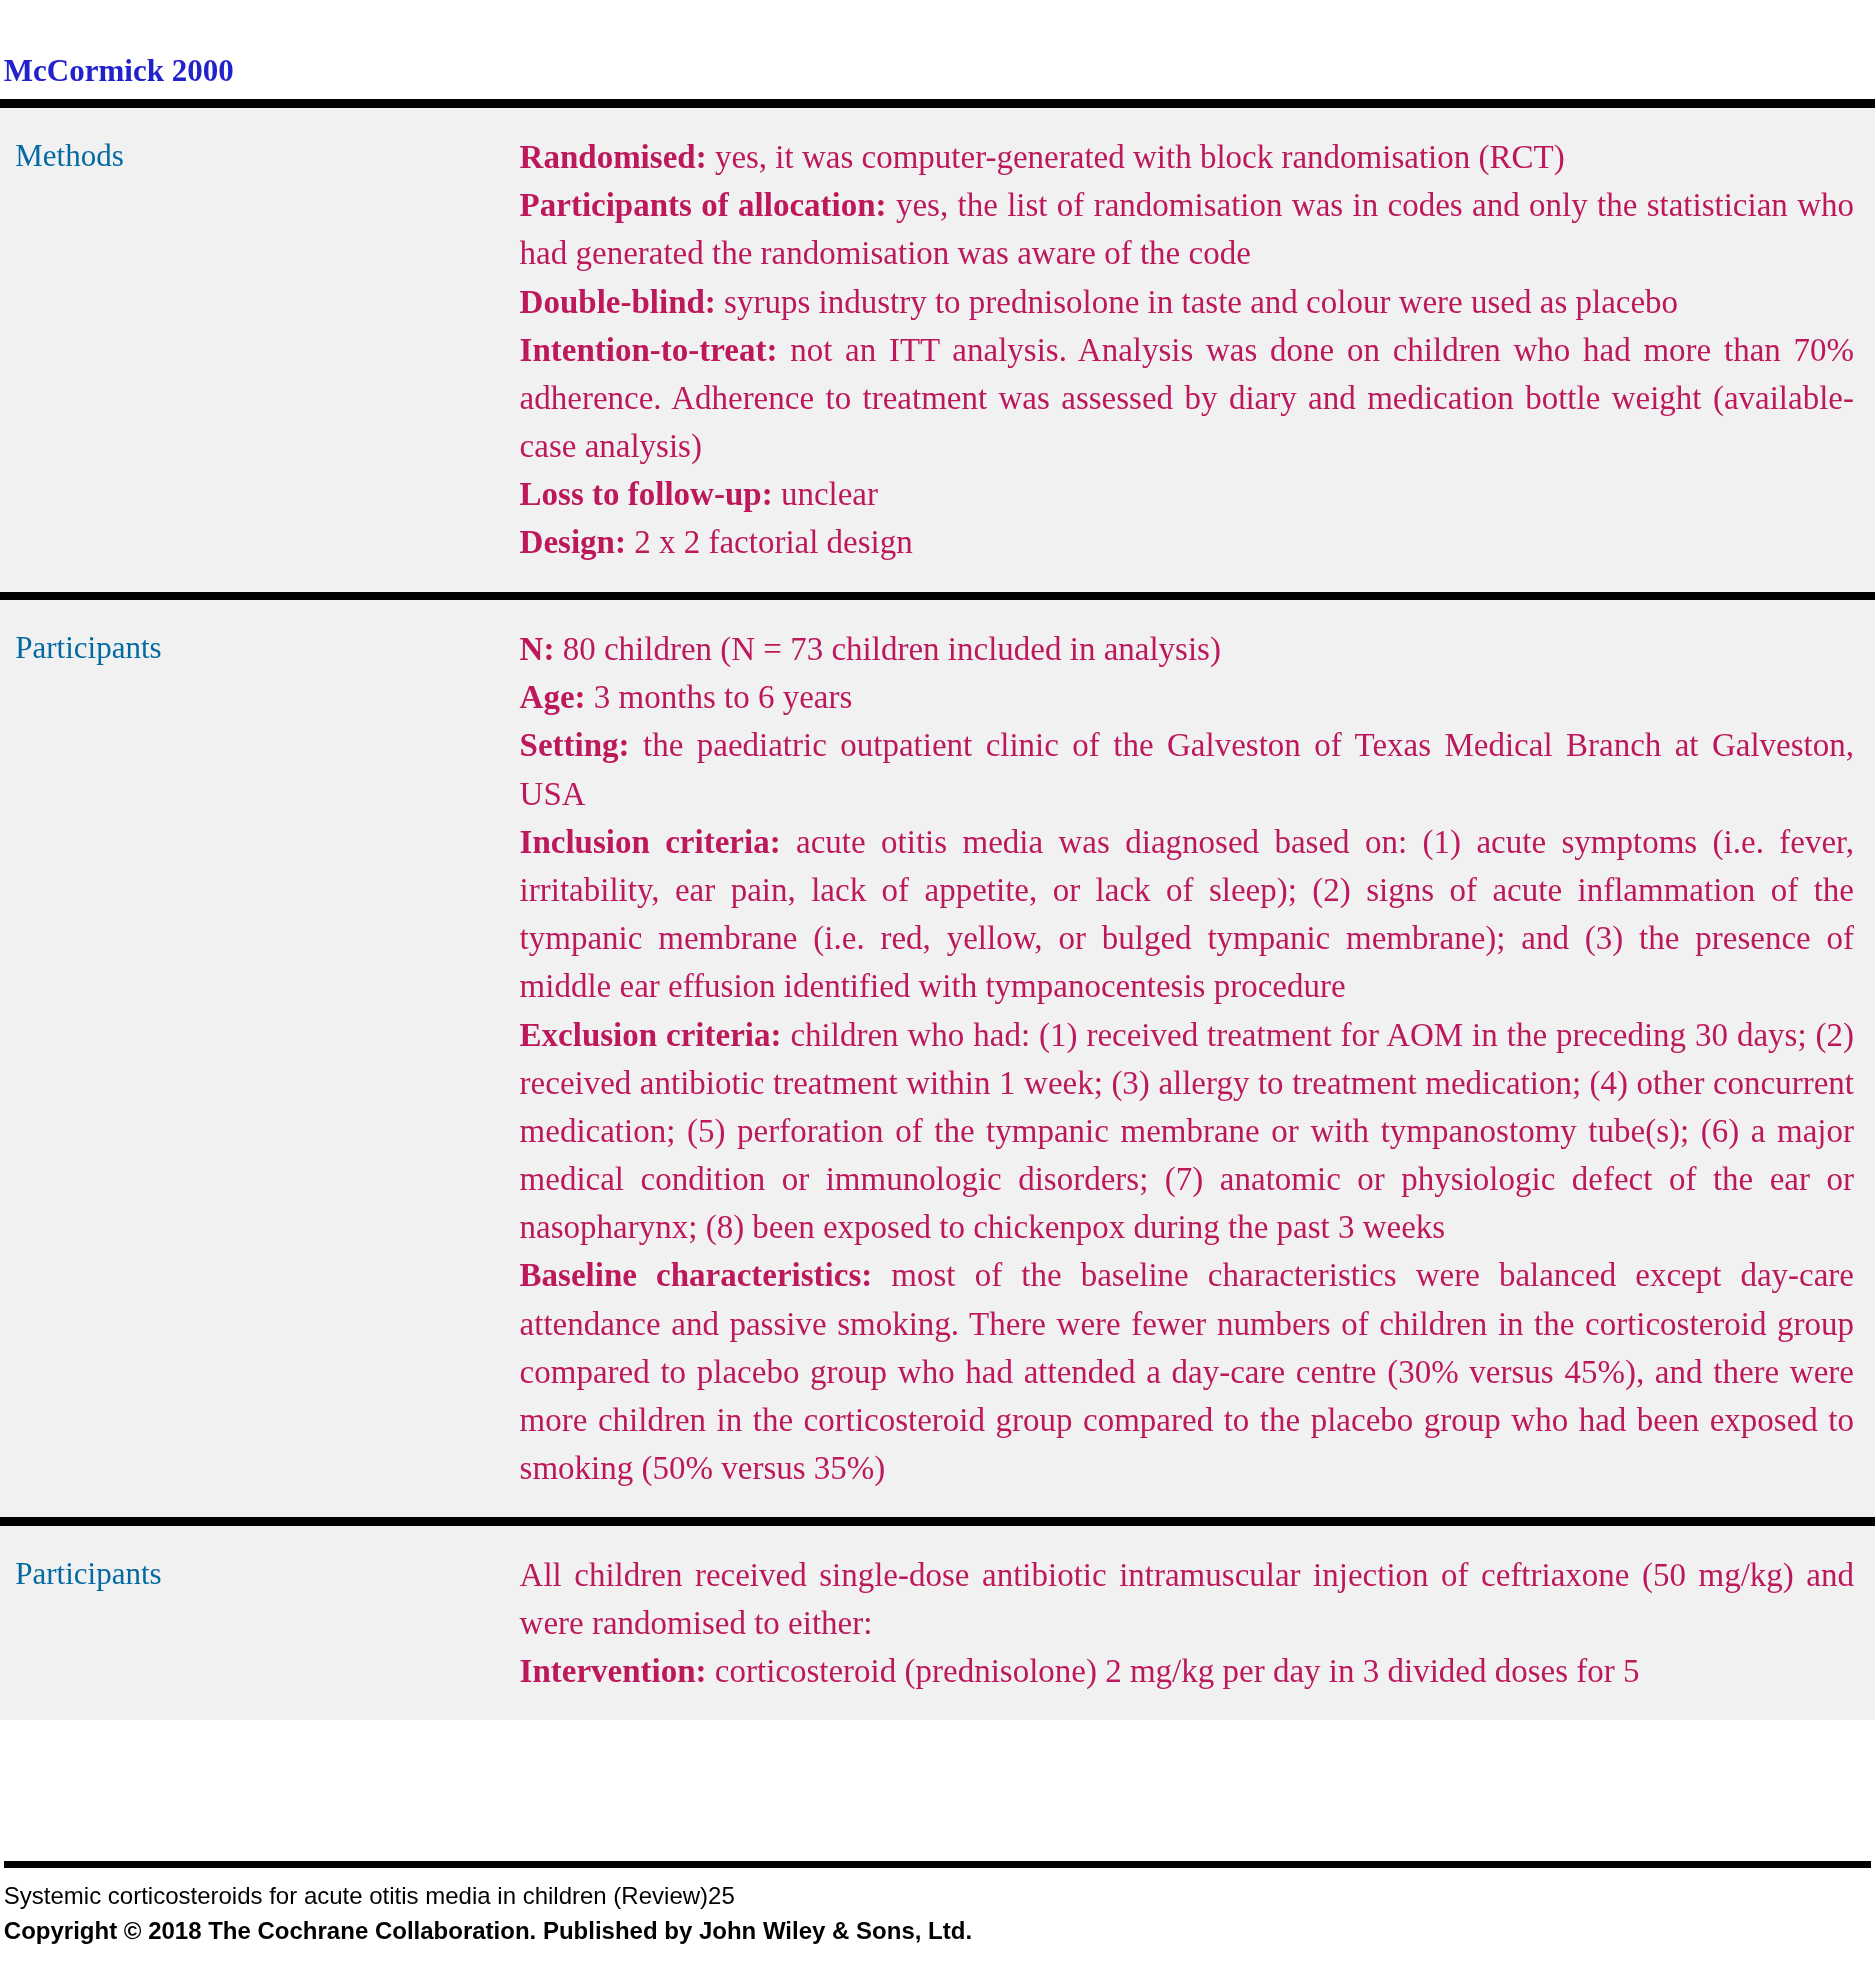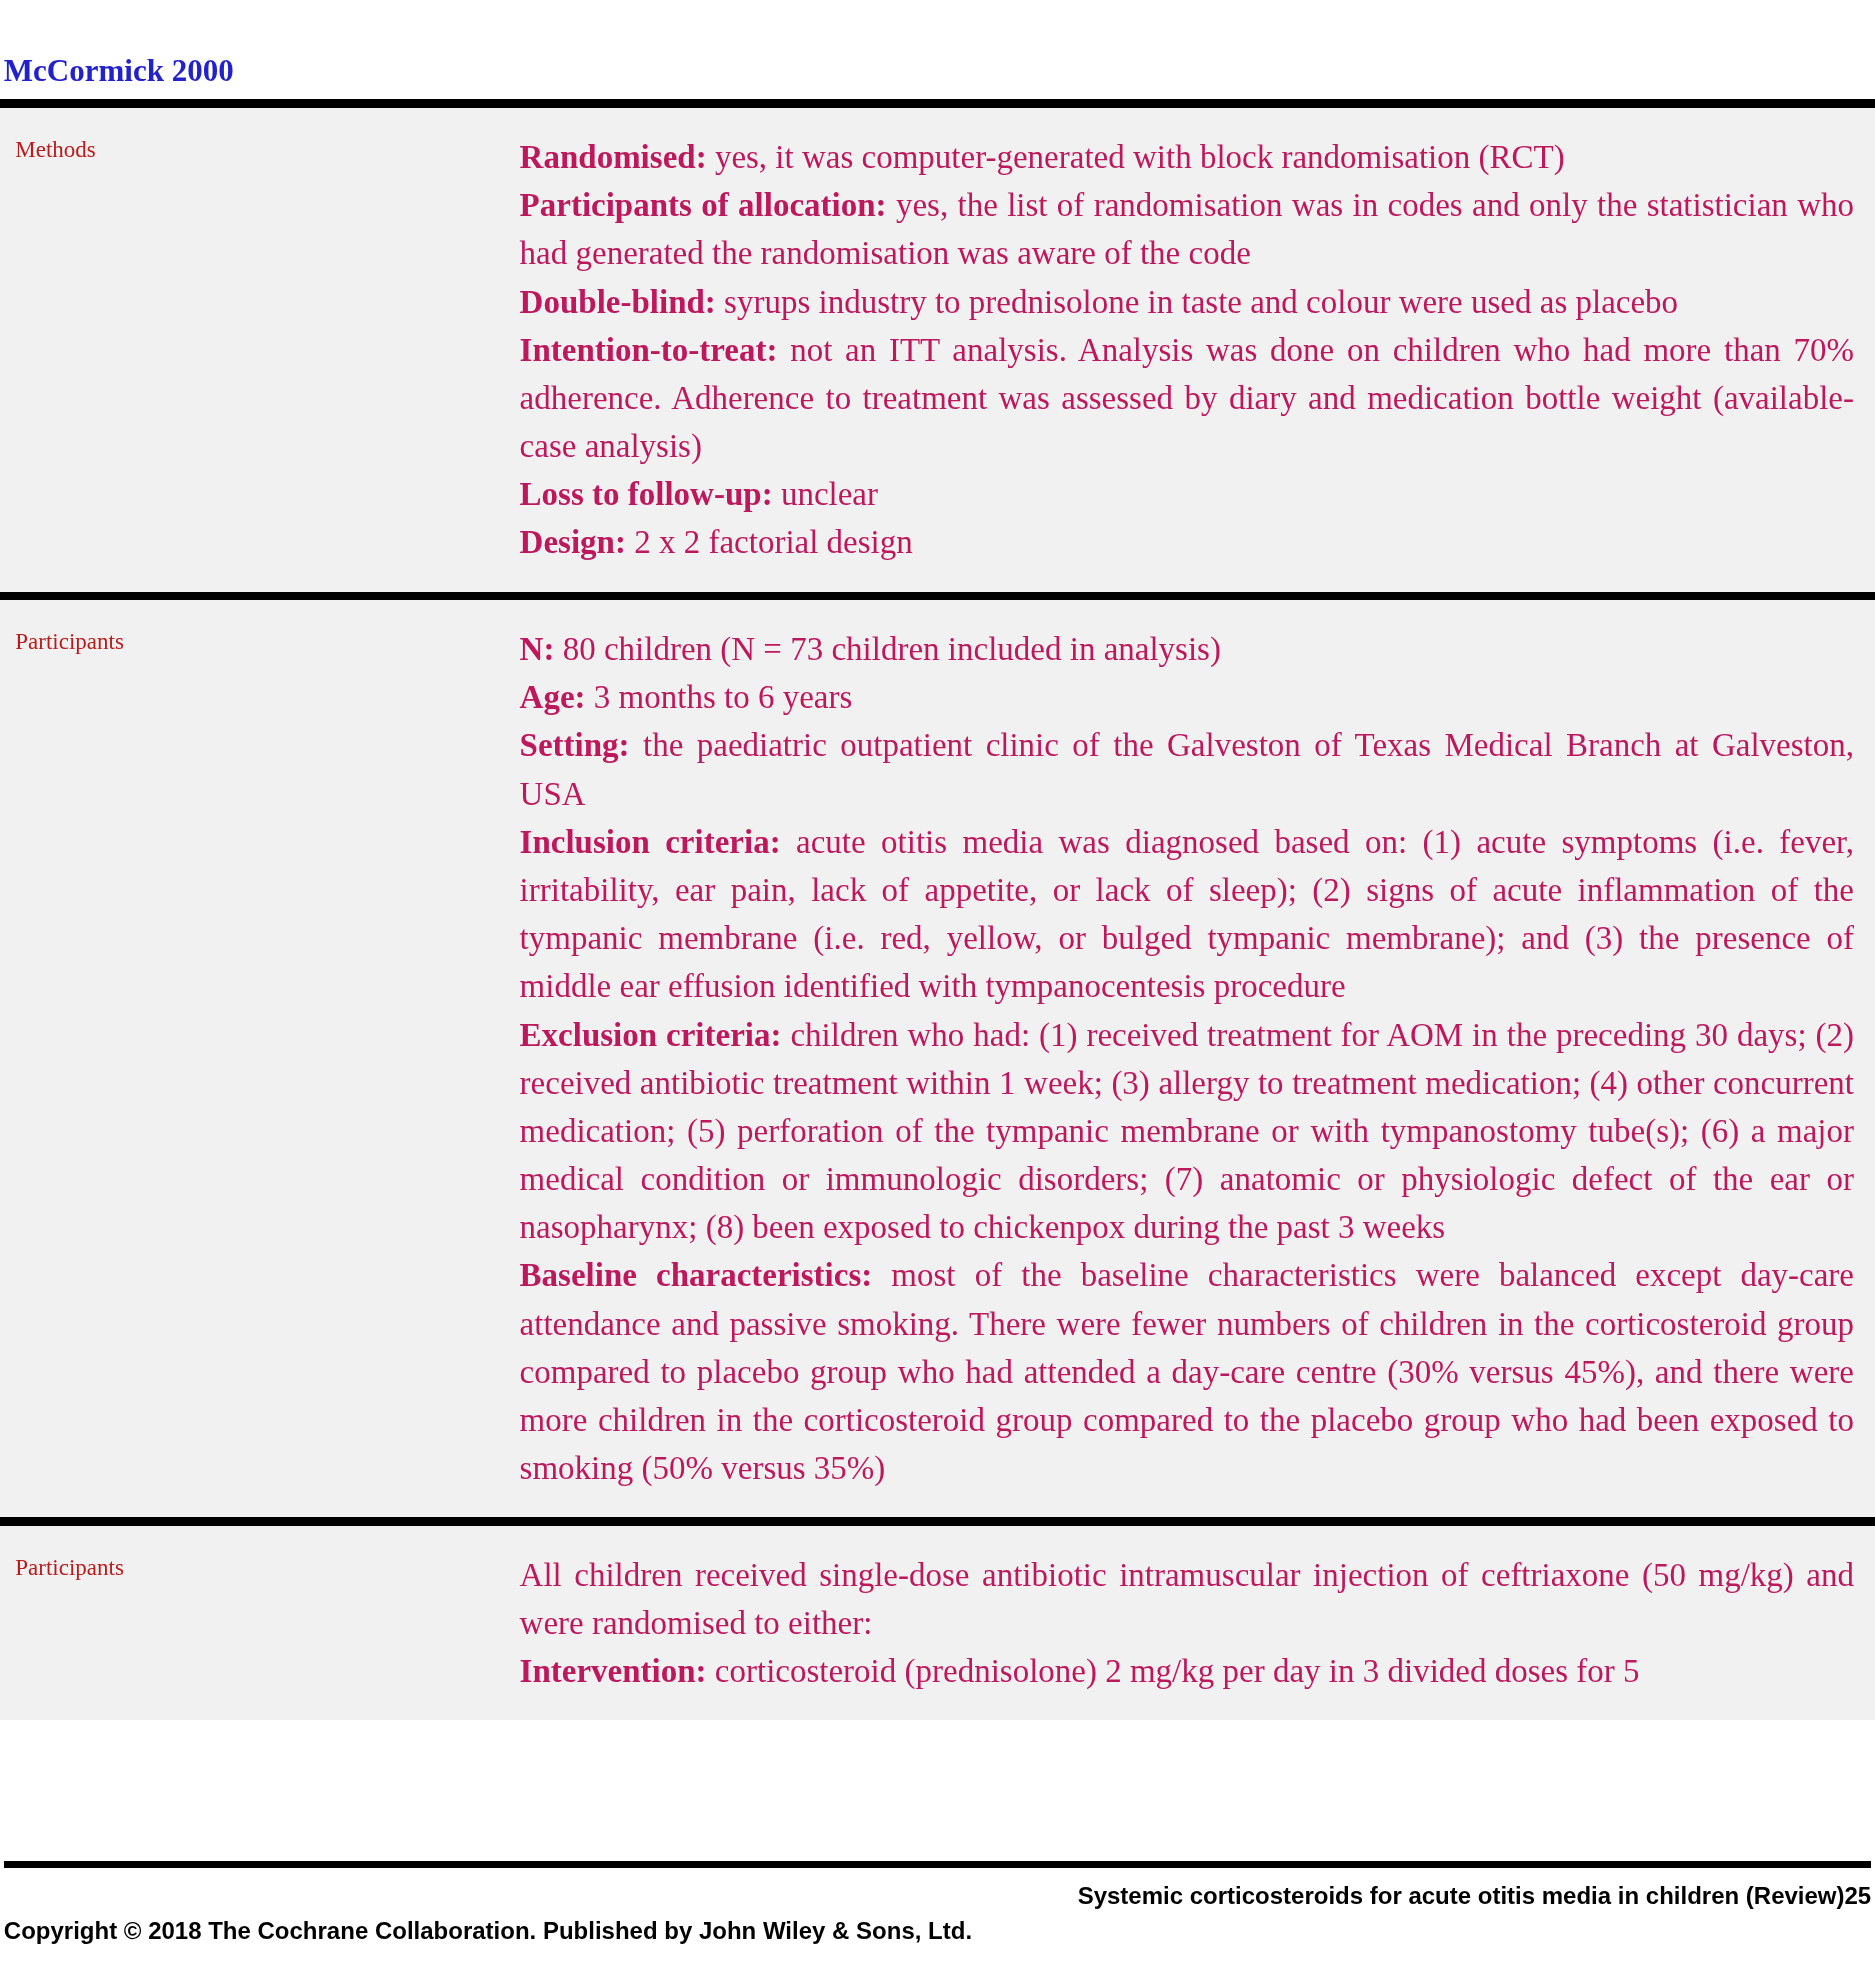--- a/index.html
+++ b/index.html
@@ -45,23 +45,23 @@
     border-left: 2.9px solid #ffffff;
   }
 
   .rule-heavy {
     height: 8.6px;
     background: #000000;
     width: 100%;
   }
 
   .label-text {
-    font-size: 23px;
-    line-height: 1.46;
-    color: #b91c1c;
+    font-size: 31px;
+    line-height: 1.46;
+    color: #0369a1;
   }
 
   .body-text {
     font-size: 33px;
     line-height: 1.46;
     text-align: justify;
     text-justify: inter-word;
     hyphens: auto;
     color: #be185d;
   }
@@ -119,24 +119,24 @@
     box-sizing: border-box;
   }
   .footer-rule {
     height: 6.7px;
     background: #000000;
     width: 100%;
     margin-bottom: 11.5px;
   }
   .footer-row {
     display: flex;
-    justify-content: flex-end;
+    justify-content: flex-start;
     align-items: baseline;
     font-family: "Liberation Sans", "DejaVu Sans", sans-serif;
-    font-weight: bold;
+    font-weight: normal;
     font-size: 24px;
     line-height: 1.45;
   }
   .footer-row2 {
     font-family: "Liberation Sans", "DejaVu Sans", sans-serif;
     font-weight: bold;
     font-size: 24px;
     line-height: 1.45;
     padding-bottom: 17px;
   }

